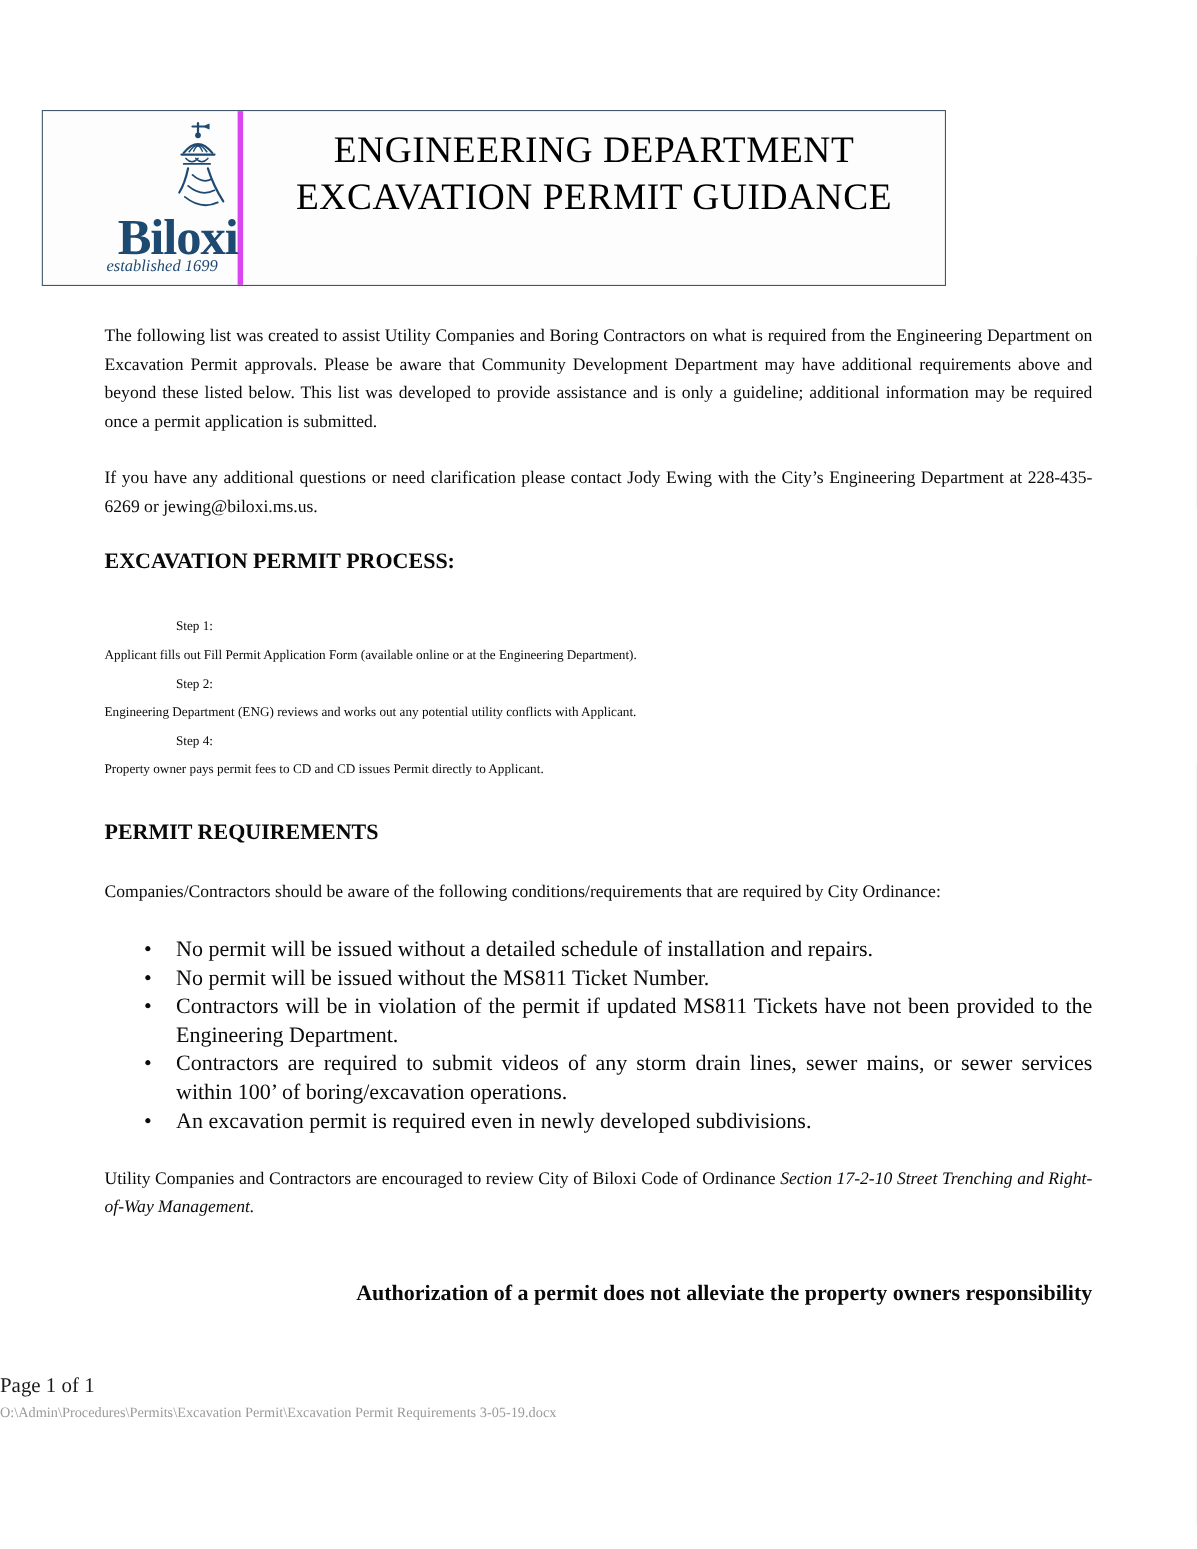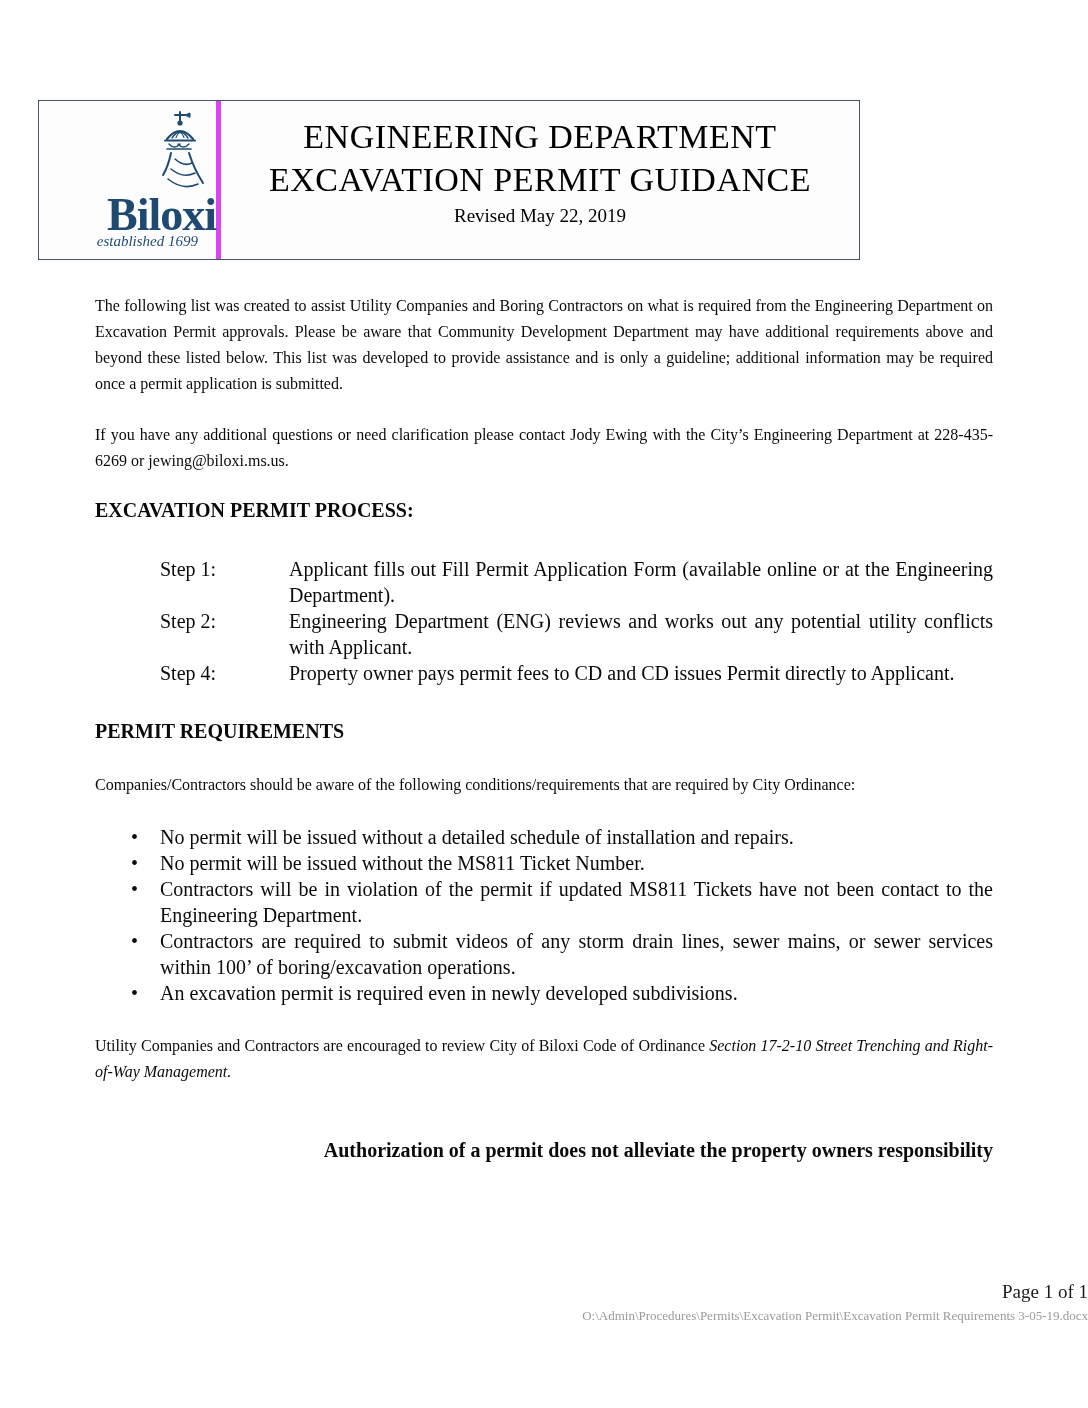--- a/index.html
+++ b/index.html
@@ -79,21 +79,21 @@
   .section-heading {
     font-size: 20px;
     line-height: 26px;
     font-weight: bold;
     margin: 0;
   }
   .heading-process { margin-top: 23px; }
   .heading-requirements { margin-top: 32px; }
 
   .steps { margin-top: 33px; }
-  .step-row { display: flex; font-size: 20px; line-height: 26px; }
+  .step-row { display: flex; font-size: 12px; line-height: 26px; flex-direction: column; }
   .step-label { flex: none; width: 129px; margin-left: 65px; }
   .step-text { flex: 1; text-align: justify; margin: 0; }
 
   .para-conditions { margin-top: 28px; }
 
   .bullet-list { margin: 26px 0 0 0; padding: 0; list-style: none; }
   .bullet-item {
     position: relative;
     font-size: 20px;
     line-height: 26px;
@@ -117,22 +117,22 @@
     font-size: 20px;
     line-height: 27px;
     font-weight: bold;
   }
 
   
   .footer {
     position: absolute;
     left: 0;
     right: 0;
-    top: 1280px;
-    text-align: right;
+    top: 1248px;
+    text-align: left;
   }
   .footer-page {
     font-size: 19px;
     line-height: 24px;
     color: #1b1b1b;
   }
   .footer-path {
     font-size: 13px;
     line-height: 24px;
     color: #9a9a9a;
@@ -171,21 +171,20 @@
             <path d="M26 70 q15 12 30 5" stroke-width="1.6"></path>
           </g>
         </svg>
       </span>
       <div class="logo-wordmark">Biloxi</div>
       <div class="logo-established">established 1699</div>
     </div>
     <div class="title-cell">
       <div class="doc-title">ENGINEERING DEPARTMENT</div>
       <div class="doc-title">EXCAVATION PERMIT GUIDANCE</div>
-      <div class="doc-revised">Revised May 22, 2019</div>
     </div>
   </div>
 
   <div class="content">
 
     <p class="para para-intro">The following list was created to assist Utility Companies and Boring Contractors on what is required from the Engineering Department on Excavation Permit approvals.  Please be aware that Community Development Department may have additional requirements above and beyond these listed below. This list was developed to provide assistance and is only a guideline; additional information may be required once a permit application is submitted.</p>
 
     <p class="para para-contact">If you have any additional questions or need clarification please contact Jody Ewing with the City’s Engineering Department at 228-435-6269 or jewing@biloxi.ms.us.</p>
 
     <h2 class="section-heading heading-process">EXCAVATION PERMIT PROCESS:</h2>
@@ -205,21 +204,21 @@
       </div>
     </div>
 
     <h2 class="section-heading heading-requirements">PERMIT REQUIREMENTS</h2>
 
     <p class="para para-conditions">Companies/Contractors should be aware of the following conditions/requirements that are required by City Ordinance:</p>
 
     <ul class="bullet-list">
       <li class="bullet-item">No permit will be issued without a detailed schedule of installation and repairs.</li>
       <li class="bullet-item">No permit will be issued without the MS811 Ticket Number.</li>
-      <li class="bullet-item">Contractors will be in violation of the permit if updated MS811 Tickets have not been contact to the Engineering Department.</li>
+      <li class="bullet-item">Contractors will be in violation of the permit if updated MS811 Tickets have not been provided to the Engineering Department.</li>
       <li class="bullet-item">Contractors are required to submit videos of any storm drain lines, sewer mains, or sewer services within 100’ of boring/excavation operations.</li>
       <li class="bullet-item">An excavation permit is required even in newly developed subdivisions.</li>
     </ul>
 
     <p class="para para-ordinance"><span>Utility Companies and Contractors are encouraged to review City of Biloxi Code of Ordinance </span><span class="italic">Section 17-2-10 Street Trenching and Right-of-Way Management.</span></p>
 
     <div class="authorization">
       <div>Authorization of a permit does not alleviate the property owners responsibility</div>
     </div>
 

